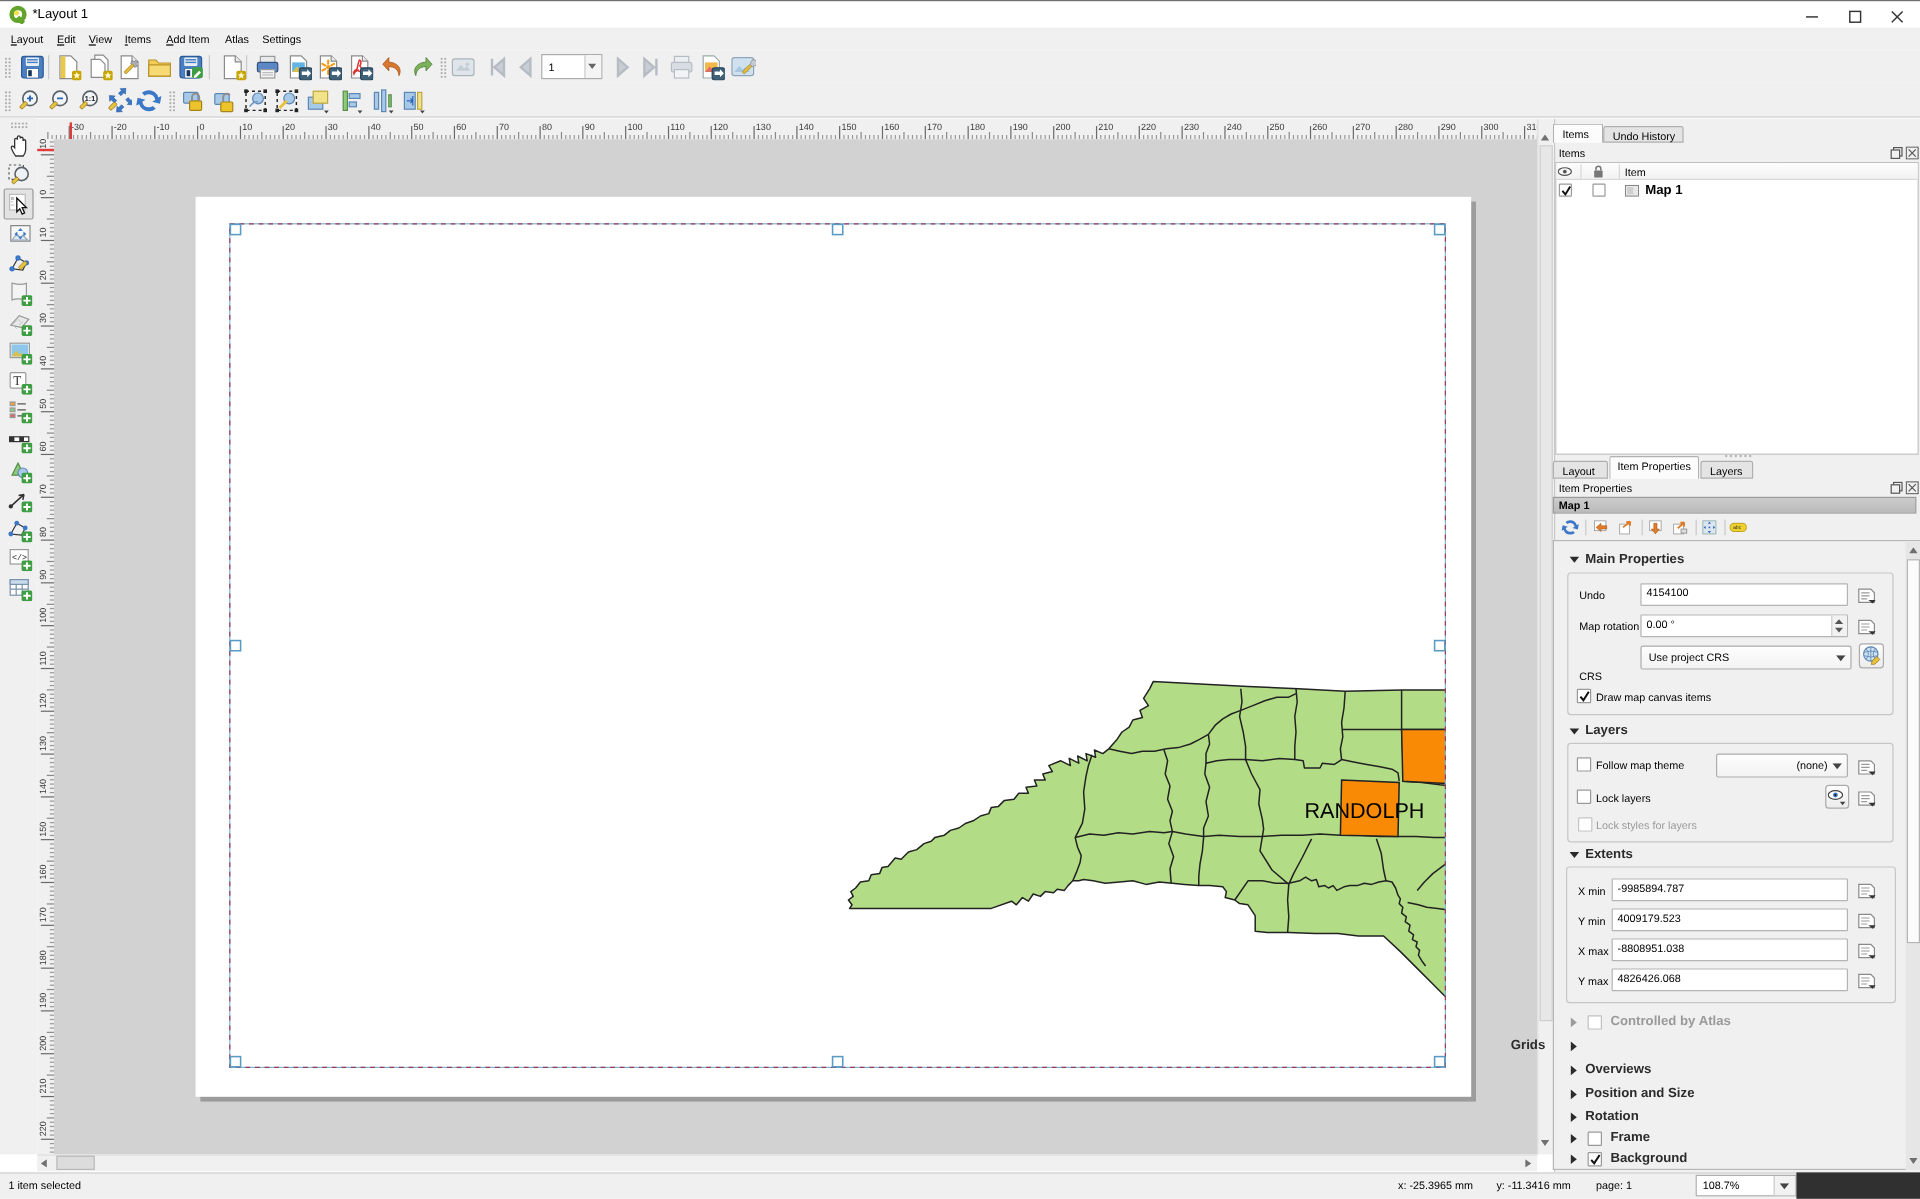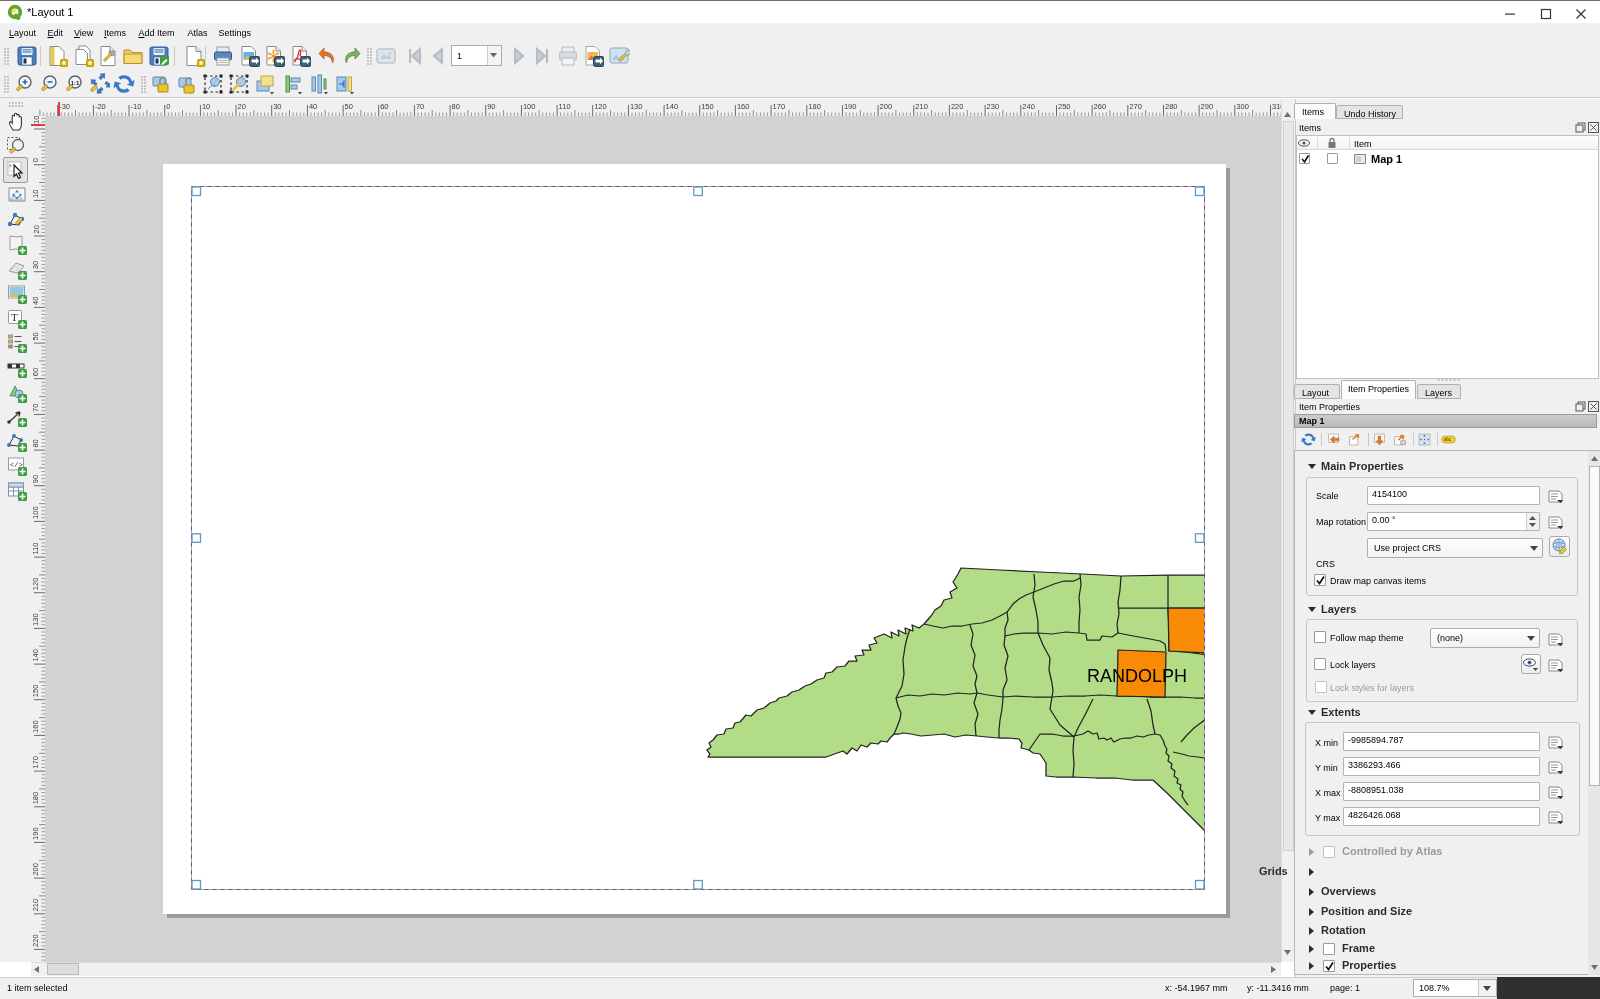--- a/index.html
+++ b/index.html
@@ -1296,21 +1296,21 @@
   </svg>
 <div class="sep" style="left:1437px;top:433px;height:13px"></div>
 <svg class="abs" style="left:1441px;top:432px;" width="15" height="15" viewBox="0 0 22 22">
     <rect x="1" y="6" width="20" height="10" rx="5" fill="#f0d02c" stroke="#b09410"></rect>
     <text x="4.5" y="13.5" font-size="6.5" fill="#333" font-family="Liberation Sans">abc</text>
   </svg>
 <div class="abs" style="left:1294px;top:450px;width:306px;height:525px;background:#f0f0f0;border:1px solid #b7b7b7;border-right:none"></div>
 <div class="tri" style="left:1308px;top:464px;border-left:4.5px solid transparent;border-right:4.5px solid transparent;border-top:5.5px solid #2b2b2b"></div>
 <div class="txt f95 b" style="left:1321px;top:460px;color:#2b2b2b">Main Properties</div>
 <div class="gbox" style="left:1306px;top:477px;width:272px;height:119px"></div>
-<div class="txt f9" style="left:1316px;top:490px">Scale</div>
+<div class="txt f9" style="left:1316px;top:490px">Undo</div>
 <div class="input" style="left:1367px;top:486px;width:173px;height:19px">4154100</div>
 <svg class="abs" style="left:1546px;top:487px;" width="20" height="18" viewBox="0 0 20 18">
     <path d="M3 4 h10 l3 3 v8 H3Z" fill="#fff" stroke="#8a8a8a"></path>
     <path d="M5 7 h7 M5 9.5 h7 M5 12 h5" stroke="#999"></path>
     <path d="M11 13 h6 l-2.5 3Z" fill="#333"></path>
   </svg>
 <div class="txt f9" style="left:1316px;top:516px">Map rotation</div>
 <div class="input" style="left:1367px;top:512px;width:173px;height:19px">0.00 °</div>
 <div class="abs" style="left:1526px;top:513px;width:13px;height:17px;background:#f2f2f2;border-left:1px solid #ccc"></div>
 <svg class="abs" style="left:1529px;top:516px;" width="8" height="5" viewBox="0 0 8 5">
@@ -1340,21 +1340,21 @@
 <svg class="abs" style="left:1315px;top:575px;" width="11" height="11" viewBox="0 0 11 11">
     <path d="M2 5.5 l2.5 3 L9 1.5" fill="none" stroke="#111" stroke-width="1.7"></path>
   </svg>
 <div class="txt f9" style="left:1330px;top:575px">Draw map canvas items</div>
 <div class="tri" style="left:1308px;top:607px;border-left:4.5px solid transparent;border-right:4.5px solid transparent;border-top:5.5px solid #2b2b2b"></div>
 <div class="txt f95 b" style="left:1321px;top:603px;color:#2b2b2b">Layers</div>
 <div class="gbox" style="left:1306px;top:619px;width:272px;height:83px"></div>
 <div class="cb" style="left:1314px;top:631px;width:12px;height:12px"></div>
 <div class="txt f9" style="left:1330px;top:632px">Follow map theme</div>
 <div class="abs" style="left:1430px;top:628px;width:110px;height:20px;background:linear-gradient(#fefefe,#f2f2f2);border:1px solid #adadad;border-radius:2px"></div>
-<div class="txt f9" style="left:1437px;top:632px">(none)</div>
+<div class="txt f9" style="left:1497px;top:632px">(none)</div>
 <svg class="abs" style="left:1527px;top:636px;" width="9" height="6" viewBox="0 0 9 6">
     <path d="M0 0 h8 l-4 5Z" fill="#444"></path>
   </svg>
 <svg class="abs" style="left:1546px;top:630px;" width="20" height="18" viewBox="0 0 20 18">
     <path d="M3 4 h10 l3 3 v8 H3Z" fill="#fff" stroke="#8a8a8a"></path>
     <path d="M5 7 h7 M5 9.5 h7 M5 12 h5" stroke="#999"></path>
     <path d="M11 13 h6 l-2.5 3Z" fill="#333"></path>
   </svg>
 <div class="cb" style="left:1314px;top:658px;width:12px;height:12px"></div>
 <div class="txt f9" style="left:1330px;top:659px">Lock layers</div>
@@ -1378,21 +1378,21 @@
 <div class="txt f95 b" style="left:1321px;top:706px;color:#2b2b2b">Extents</div>
 <div class="gbox" style="left:1305px;top:722px;width:275px;height:114px"></div>
 <div class="txt f9" style="left:1315px;top:737px">X min</div>
 <div class="input" style="left:1343px;top:732px;width:197px;height:19px">-9985894.787</div>
 <svg class="abs" style="left:1546px;top:733px;" width="20" height="18" viewBox="0 0 20 18">
     <path d="M3 4 h10 l3 3 v8 H3Z" fill="#fff" stroke="#8a8a8a"></path>
     <path d="M5 7 h7 M5 9.5 h7 M5 12 h5" stroke="#999"></path>
     <path d="M11 13 h6 l-2.5 3Z" fill="#333"></path>
   </svg>
 <div class="txt f9" style="left:1315px;top:762px">Y min</div>
-<div class="input" style="left:1343px;top:757px;width:197px;height:19px">3386293.466</div>
+<div class="input" style="left:1343px;top:757px;width:197px;height:19px">4009179.523</div>
 <svg class="abs" style="left:1546px;top:758px;" width="20" height="18" viewBox="0 0 20 18">
     <path d="M3 4 h10 l3 3 v8 H3Z" fill="#fff" stroke="#8a8a8a"></path>
     <path d="M5 7 h7 M5 9.5 h7 M5 12 h5" stroke="#999"></path>
     <path d="M11 13 h6 l-2.5 3Z" fill="#333"></path>
   </svg>
 <div class="txt f9" style="left:1315px;top:787px">X max</div>
 <div class="input" style="left:1343px;top:782px;width:197px;height:19px">-8808951.038</div>
 <svg class="abs" style="left:1546px;top:783px;" width="20" height="18" viewBox="0 0 20 18">
     <path d="M3 4 h10 l3 3 v8 H3Z" fill="#fff" stroke="#8a8a8a"></path>
     <path d="M5 7 h7 M5 9.5 h7 M5 12 h5" stroke="#999"></path>
@@ -1417,32 +1417,32 @@
 <div class="tri" style="left:1309px;top:927px;border-top:4px solid transparent;border-bottom:4px solid transparent;border-left:5px solid #2b2b2b"></div>
 <div class="txt f95 b" style="left:1321px;top:924px;color:#2b2b2b">Rotation</div>
 <div class="tri" style="left:1309px;top:945px;border-top:4px solid transparent;border-bottom:4px solid transparent;border-left:5px solid #2b2b2b"></div>
 <div class="cb" style="left:1323px;top:943px;width:12px;height:12px;"></div>
 <div class="txt f95 b" style="left:1342px;top:942px;color:#2b2b2b">Frame</div>
 <div class="tri" style="left:1309px;top:962px;border-top:4px solid transparent;border-bottom:4px solid transparent;border-left:5px solid #2b2b2b"></div>
 <div class="cb" style="left:1323px;top:960px;width:12px;height:12px;"></div>
 <svg class="abs" style="left:1324px;top:961px;" width="11" height="11" viewBox="0 0 11 11">
     <path d="M2 5.5 l2.5 3 L9 1.5" fill="none" stroke="#111" stroke-width="1.7"></path>
   </svg>
-<div class="txt f95 b" style="left:1342px;top:959px;color:#2b2b2b">Properties</div>
+<div class="txt f95 b" style="left:1342px;top:959px;color:#2b2b2b">Background</div>
 <div class="abs" style="left:1588px;top:451px;width:12px;height:524px;background:#e6e6e6"></div>
 <svg class="abs" style="left:1591px;top:456px;" width="7" height="6" viewBox="0 0 7 6">
     <path d="M0 5 L3.5 0 L7 5Z" fill="#707070"></path>
   </svg>
 <svg class="abs" style="left:1591px;top:965px;" width="7" height="6" viewBox="0 0 7 6">
     <path d="M0 0 L3.5 5 L7 0Z" fill="#707070"></path>
   </svg>
 <div class="abs" style="left:1588.5px;top:466px;width:11px;height:320px;background:#fbfbfb;border:1px solid #b5b5b5"></div>
 <div class="abs" style="left:0;top:977px;width:1600px;height:22px;background:#f0f0f0;border-top:1px solid #cfcfcf"></div>
 <div class="txt f9" style="left:7px;top:982px">1 item selected</div>
-<div class="txt f9" style="left:1165px;top:982px">x: -54.1967 mm</div>
+<div class="txt f9" style="left:1165px;top:982px">x: -25.3965 mm</div>
 <div class="txt f9" style="left:1247px;top:982px">y: -11.3416 mm</div>
 <div class="txt f9" style="left:1330px;top:982px">page: 1</div>
 <div class="abs" style="left:1413px;top:979px;width:84px;height:18px;background:#fff;border:1px solid #adadad"></div>
 <div class="txt f9" style="left:1419px;top:982px">108.7%</div>
 <div class="abs" style="left:1478px;top:980px;width:18px;height:16px;background:#f2f2f2;border-left:1px solid #ccc"></div>
 <svg class="abs" style="left:1483px;top:986px;" width="9" height="6" viewBox="0 0 9 6">
     <path d="M0 0 h8 l-4 5Z" fill="#444"></path>
   </svg>
 <div class="abs" style="left:1497px;top:977px;width:103px;height:22px;background:#303030"></div>
 </body></html>

